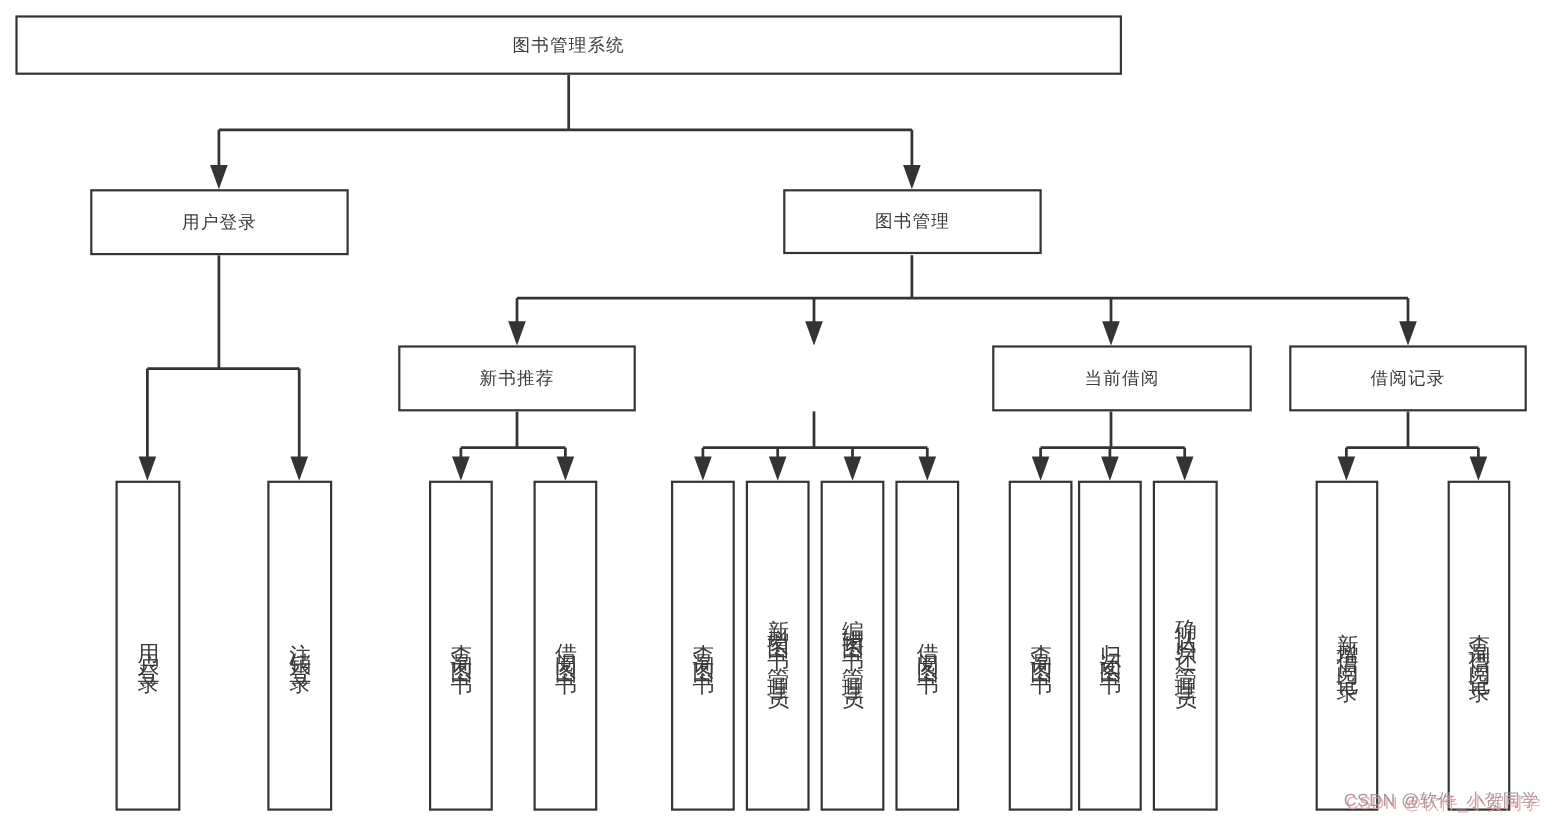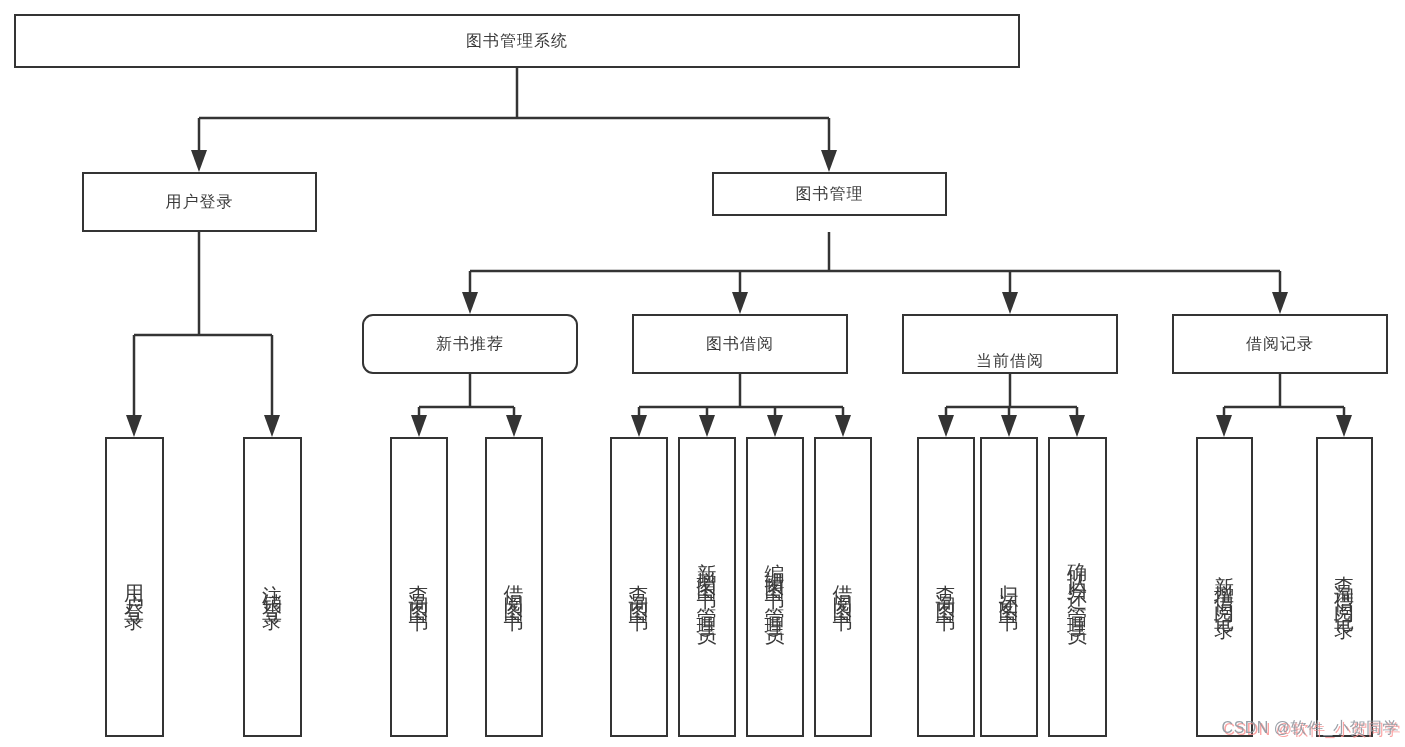--- a/index.html
+++ b/index.html
@@ -108,31 +108,28 @@
       <polygon points="1336,415 1352,415 1344,437" fill="#343434"></polygon>
     </svg>
 
   <div class="node hnode" style="left:14px; top:14px; width:1006px; height:54px;">
     <span>图书管理系统</span>
   </div>
 
   <div class="node hnode" style="left:82px; top:172px; width:235px; height:60px;">
     <span>用户登录</span>
   </div>
-  <div class="node hnode" style="left:712px; top:172px; width:235px; height:44px;">
+  <div class="node hnode" style="left:712px; top:172px; width:235px; height:59px;">
     <span>图书管理</span>
   </div>
 
-  <div class="node hnode" style="left:362px; top:314px; width:216px; height:60px;border-radius:11px;">
+  <div class="node hnode" style="left:362px; top:314px; width:216px; height:60px;">
     <span>新书推荐</span>
   </div>
-  <div class="node hnode" style="left:632px; top:314px; width:216px; height:60px;">
-    <span>图书借阅</span>
-  </div>
-  <div class="node hnode" style="left:902px; top:314px; width:216px; height:60px;align-items:flex-end;">
+  <div class="node hnode" style="left:902px; top:314px; width:236px; height:60px;">
     <span>当前借阅</span>
   </div>
   <div class="node hnode" style="left:1172px; top:314px; width:216px; height:60px;">
     <span>借阅记录</span>
   </div>
 
   <div class="node vnode" style="left:105px; top:437px; width:59px; height:300px;">
     <span>用户登录</span>
   </div>
   <div class="node vnode" style="left:243px; top:437px; width:59px; height:300px;">

